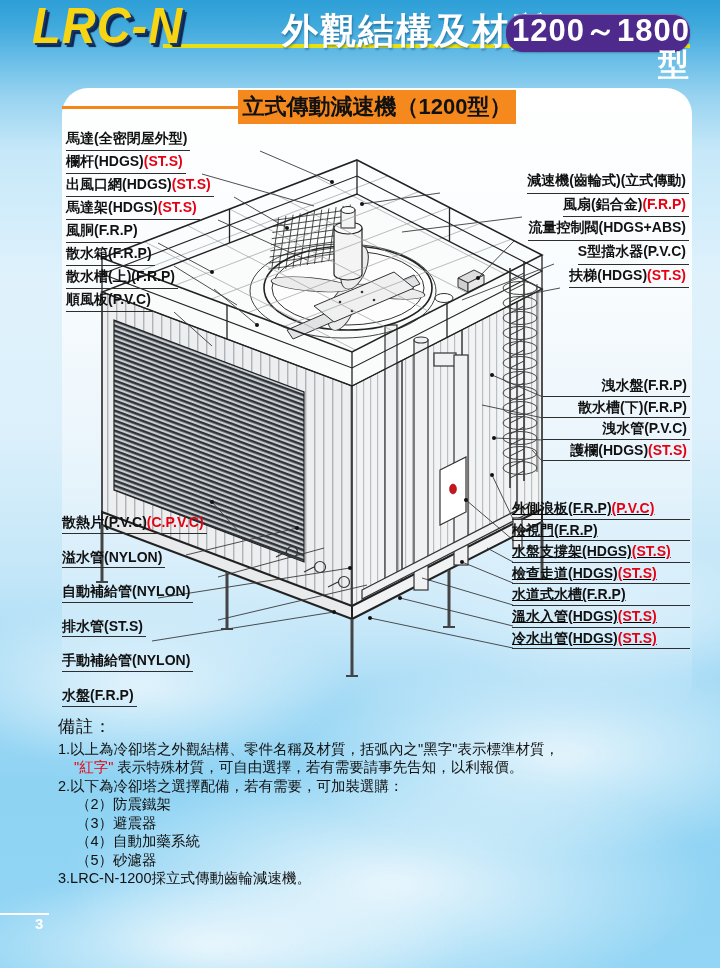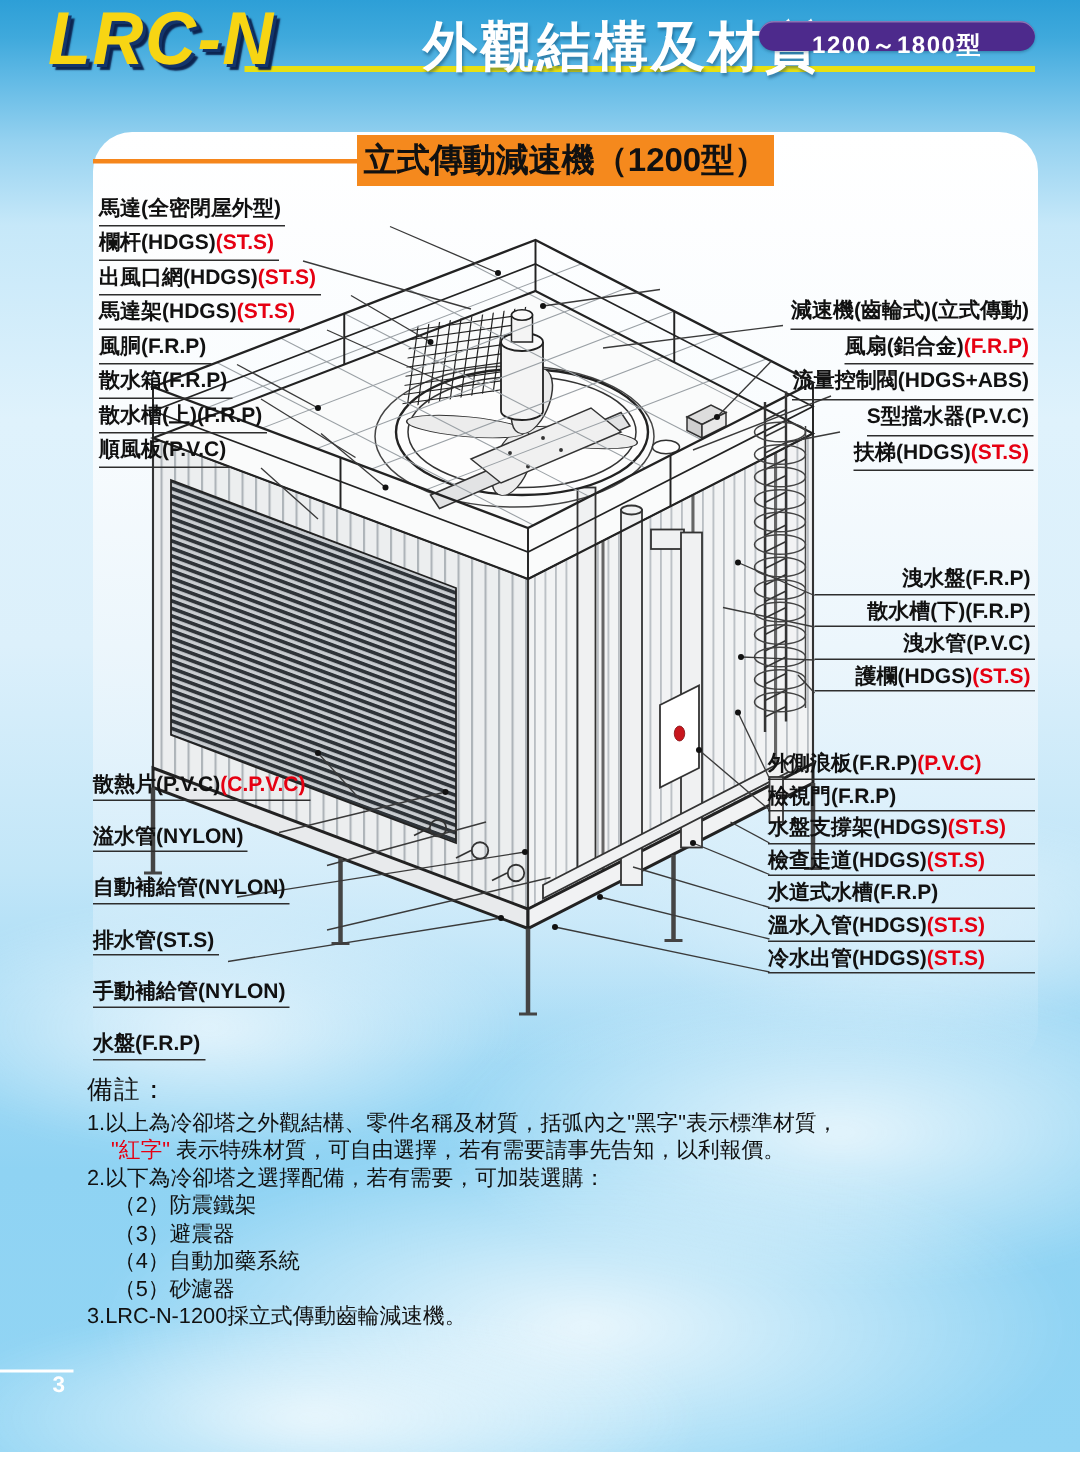--- a/index.html
+++ b/index.html
@@ -31,23 +31,23 @@
     font-size:47px; font-weight:bold; font-style:italic; letter-spacing:1px;
     color:#F7D513; text-shadow:2px 2px 0 #13356B, 4px 4px 1px #0C2450;
     transform:scaleY(1.06); transform-origin:top left;
   }
   .header-title {
     position:absolute; left:282px; top:7px; z-index:5;
     font-size:36px; font-weight:bold; color:#FFFFFF; letter-spacing:2px;
     text-shadow:1px 2px 2px rgba(0,50,85,.4);
   }
   .badge {
-    position:absolute; left:506px; top:14px; width:184px; height:20px; z-index:5;
-    background:#4D2A8C; border-radius:17px; color:#fff; text-align:center;
-    font-size:16px; font-weight:bold; line-height:34px; letter-spacing:1px;
+    position:absolute; left:506px; top:14px; width:184px; height:38px; z-index:5;
+    background:#4D2A8C; border-radius:17px; color:#fff; text-align:right;
+    font-size:31px; font-weight:bold; line-height:34px; letter-spacing:1px;
     box-shadow:inset 0 1px 0 rgba(255,255,255,.35), 0 1px 2px rgba(0,40,70,.3);
   }
   .yellow-line { position:absolute; left:163px; top:44px; width:527px; height:4px; background:#E8E012; z-index:4; }
 
   
   .panel {
     position:absolute; left:62px; top:88px; width:630px; height:622px; z-index:2;
     border-radius:26px;
     background:linear-gradient(180deg,#FFFFFF 0%,#F9FCFE 30%,#ECF6FC 55%,rgba(218,239,251,.65) 82%,rgba(218,239,251,0) 100%);
   }
@@ -64,24 +64,24 @@
   .lbl {
     box-sizing:border-box; white-space:nowrap; width:fit-content;
     font-size:14px; font-weight:bold; color:#111;
     border-bottom:1.5px solid #2e2e2e; padding-right:3px;
   }
   .rh23 .lbl { height:23px;  line-height:21px; }
   .rh24 .lbl { height:23.7px; line-height:21.5px; }
   .rh22 .lbl { height:21.6px; line-height:20px; }
   .lbl .red { color:#E60012; }
   #lg-left-top    { left:66px;  top:128px; align-items:flex-start; }
-  #lg-right-top   { right:31px; top:170px; align-items:flex-end;margin-top:26px; }
+  #lg-right-top   { right:31px; top:170px; align-items:flex-end; }
   #lg-right-mid   { left:543px; top:375px; align-items:flex-start; }
   #lg-right-mid .lbl    { min-width:147px;text-align:right; }
-  #lg-right-bottom{ left:512px; top:498px; align-items:flex-end; }
+  #lg-right-bottom{ left:512px; top:498px; align-items:flex-end;text-decoration:underline; }
   #lg-right-bottom .lbl { min-width:178px; }
   #lg-left-bottom { left:62px;  top:512px; align-items:flex-start;gap:13px; }
 
   
   .notes { position:absolute; left:58px; top:718px; width:615px; z-index:4;
     color:#111; font-size:14.5px; font-weight:normal; line-height:18.5px; }
   .notes .heading { font-size:17px; margin-bottom:3px; letter-spacing:1px; }
   .notes .indent1 { padding-left:16px; }
   .notes .opt { padding-left:18px; }
   .notes .red { color:#E60012; }

